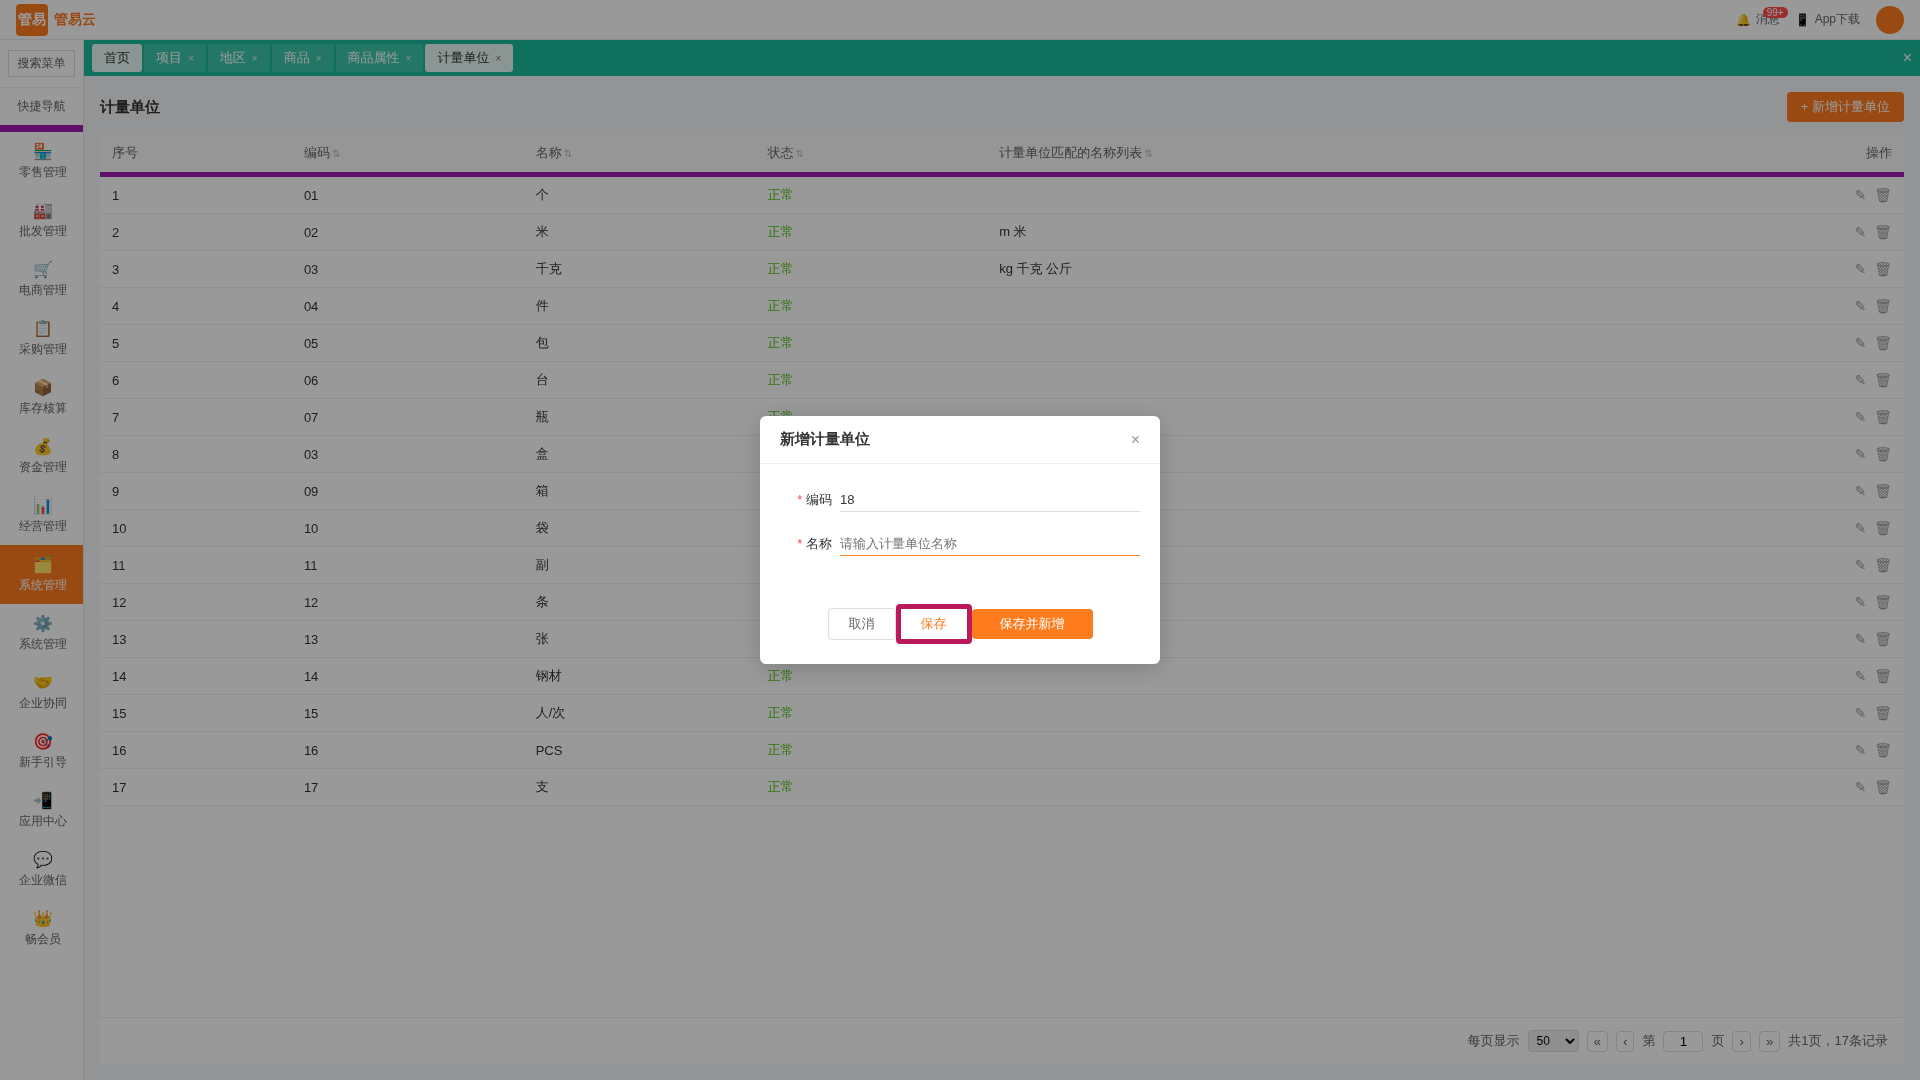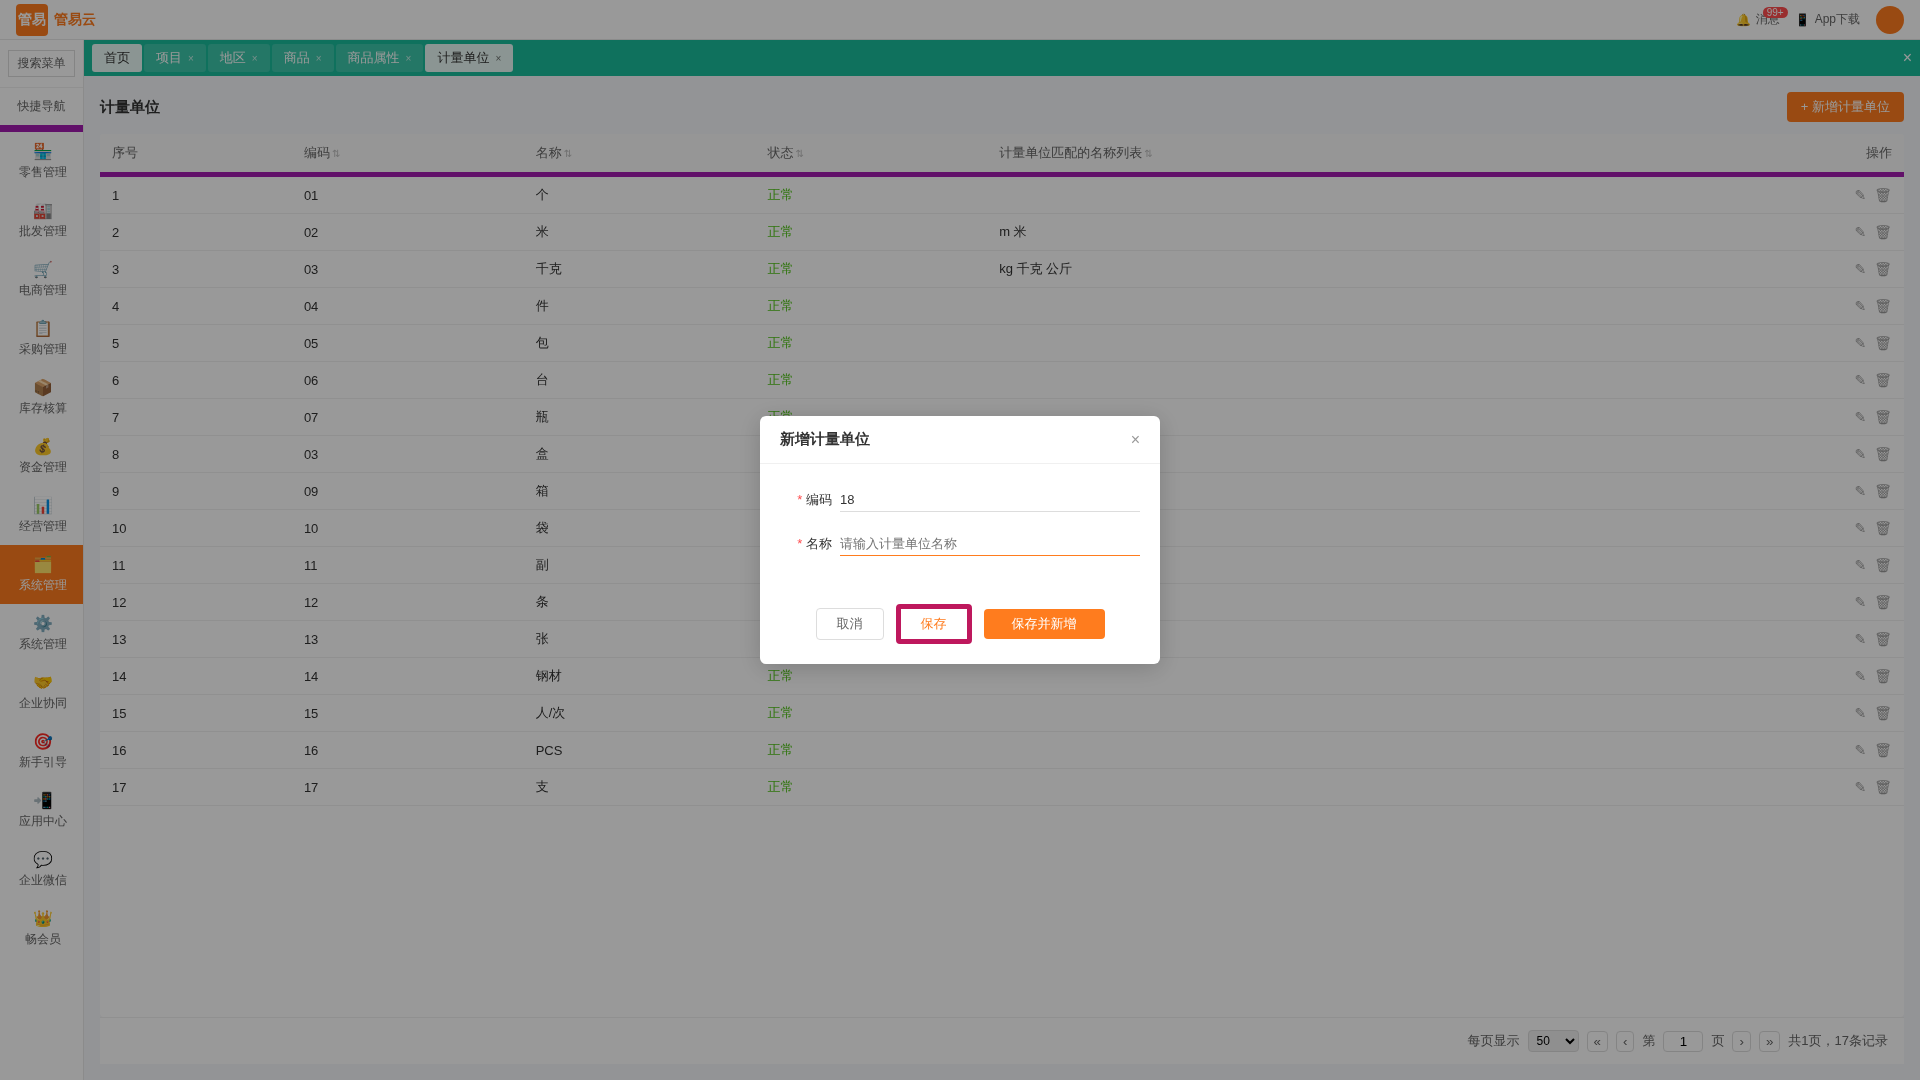--- a/index.html
+++ b/index.html
@@ -68,21 +68,21 @@
     .modal-overlay { position: fixed; top: 0; left: 0; width: 100%; height: 100%; background: rgba(0,0,0,0.4); display: flex; align-items: center; justify-content: center; z-index: 1000; }
     .modal { background: #fff; border-radius: 6px; width: 400px; box-shadow: 0 4px 24px rgba(0,0,0,0.18); overflow: hidden; }
     .modal-header { display: flex; align-items: center; justify-content: space-between; padding: 14px 20px; border-bottom: 1px solid #f0f0f0; }
     .modal-title { font-size: 15px; font-weight: bold; color: #333; }
     .modal-close { cursor: pointer; color: #999; font-size: 16px; background: none; border: none; }
     .modal-body { padding: 24px 20px 16px; }
     .form-row { display: flex; align-items: center; margin-bottom: 20px; }
     .form-label { font-size: 13px; color: #333; min-width: 60px; text-align: right; padding-right: 8px; }
     .form-input { flex: 1; border: none; border-bottom: 1px solid #ddd; padding: 4px 0; font-size: 13px; outline: none; color: #333; }
     .form-input.active-border { border-bottom: 1px solid #ff7c1e; }
-    .modal-footer { display: flex; align-items: center; justify-content: center; gap: 12px; padding: 12px 20px 20px; }
+    .modal-footer { display: flex; align-items: center; justify-content: center; gap: 0; padding: 12px 20px 20px; }
     .btn-cancel { border: 1px solid #ddd; background: #fff; color: #666; border-radius: 4px; padding: 6px 20px; cursor: pointer; font-size: 13px; }
     .btn-save { border: 5px solid #be185d; background: #fff; color: #ff7c1e; border-radius: 4px; padding: 6px 20px; cursor: pointer; font-size: 13px; }
     .btn-save-new { background: #ff7c1e; color: #fff; border: none; border-radius: 4px; padding: 6px 28px; cursor: pointer; font-size: 13px; }
   </style>
 </head>
 <body>
 
 <div class="top-bar">
   <div class="top-bar-left">
     <div class="logo-area">

